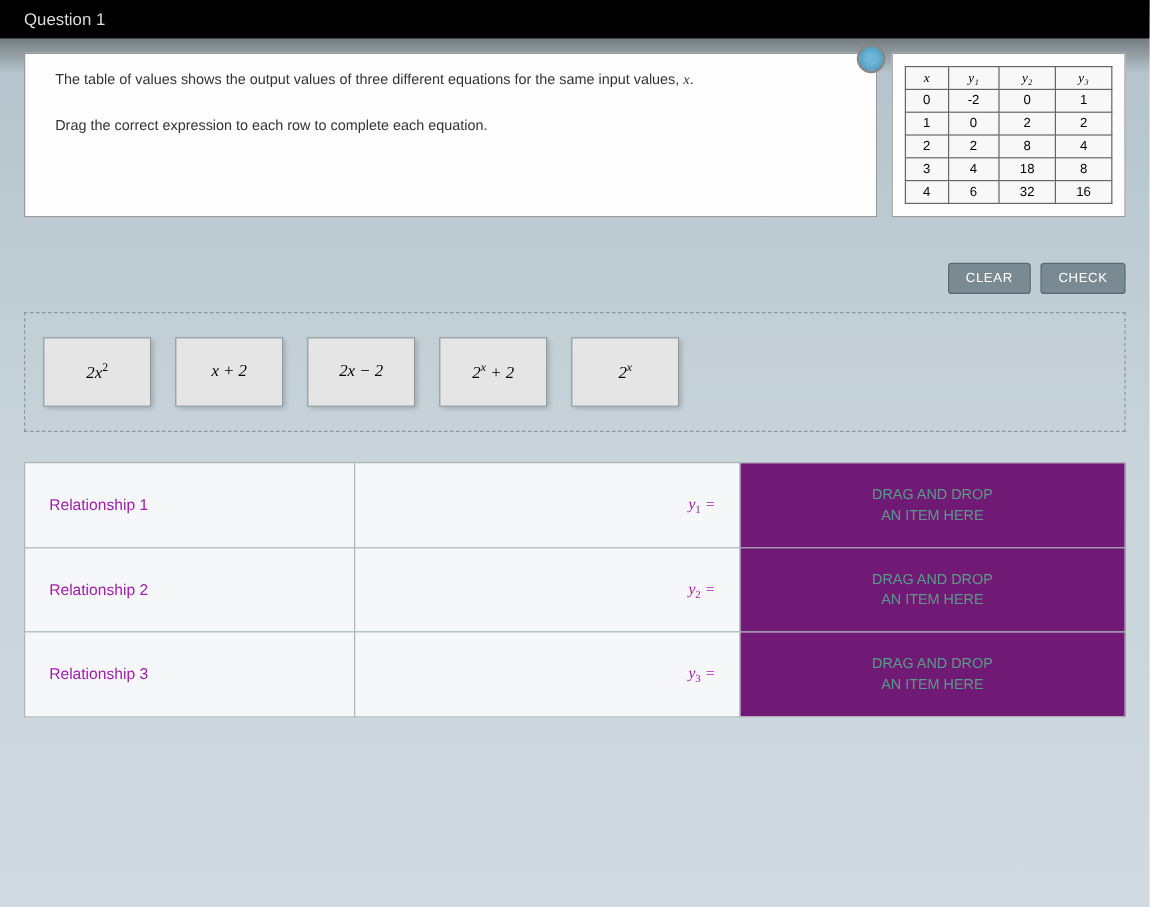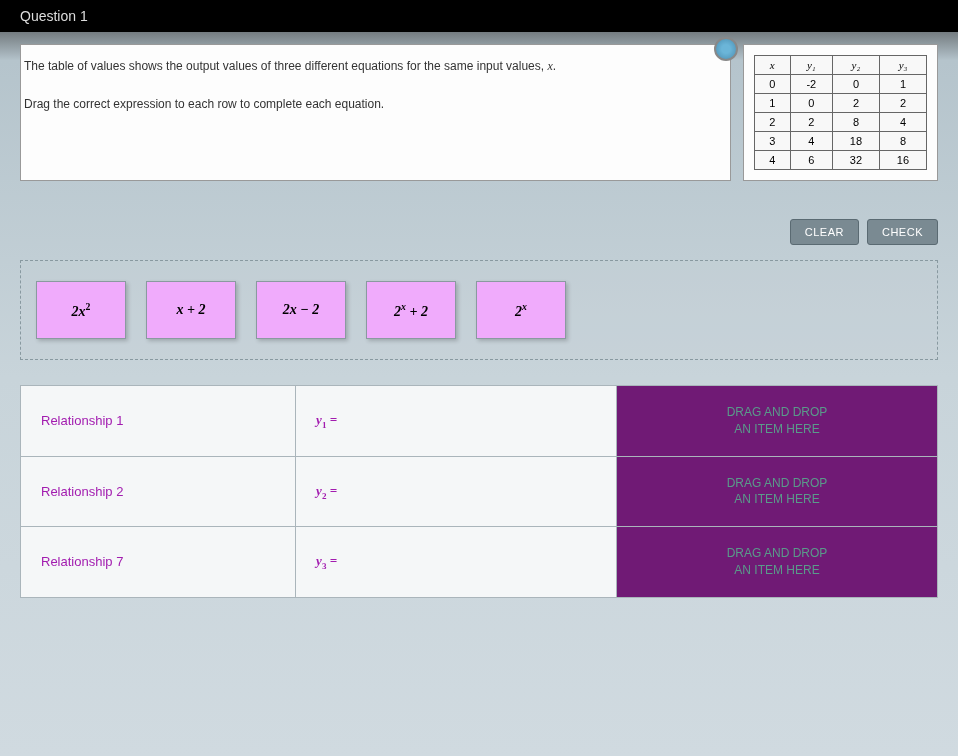--- a/index.html
+++ b/index.html
@@ -25,21 +25,21 @@
       padding: 12px 20px;
     }
     .top-row {
       display: flex;
       gap: 12px;
       margin-bottom: 20px;
     }
     .instruction-box {
       background: #fdfdfd;
       border: 1px solid #999;
-      padding: 12px 3px;
+      padding: 12px 25px;
       flex: 1;
       font-size: 12px;
       color: #333;
       line-height: 1.6;
       position: relative;
     }
     .audio-btn {
       position: absolute;
       top: -8px;
       right: -8px;
@@ -90,52 +90,50 @@
     }
     .tiles-container {
       border: 1px dashed #8899a0;
       background: rgba(200,210,215,0.3);
       padding: 20px 15px;
       display: flex;
       gap: 20px;
       margin-bottom: 25px;
     }
     .tile {
-      background: #f0abfc;
+      background: #e5e5e5;
       border: 1px solid #8a9aa0;
       box-shadow: 2px 2px 4px rgba(0,0,0,0.2);
       width: 90px;
       height: 58px;
       display: flex;
       align-items: center;
       justify-content: center;
       font-family: 'Times New Roman', serif;
       font-size: 14px;
       font-style: italic;
       cursor: grab;
-      font-weight: bold;
     }
     .answer-table {
       width: 100%;
       border-collapse: collapse;
       background: #f5f7f8;
     }
     .answer-table td {
       border: 1px solid #aab5bb;
       padding: 18px 20px;
       font-size: 13px;
       color: #a21caf;
     }
     .answer-table td.rel-col { width: 30%; }
     .answer-table td.eq-col {
       width: 35%;
       font-family: 'Times New Roman', serif;
       font-style: italic;
-      text-align: left;
-      font-weight: bold;
+      text-align: right;
     }
     .answer-table td.drop-col {
       width: 35%;
       background: #701a75;
       text-align: center;
       color: #5a9a8a;
       font-size: 12px;
       line-height: 1.4;
     }
     .math { font-family: 'Times New Roman', serif; font-style: italic; }
@@ -240,21 +238,21 @@
     </tr>
     <tr>
       <td class="rel-col">Relationship 2</td>
       <td class="eq-col"><span style="font-style:italic">y</span><sub>2</sub> =</td>
       <td class="drop-col">
         <span>DRAG AND DROP</span><br>
         <span>AN ITEM HERE</span>
       </td>
     </tr>
     <tr>
-      <td class="rel-col">Relationship 7</td>
+      <td class="rel-col">Relationship 3</td>
       <td class="eq-col"><span style="font-style:italic">y</span><sub>3</sub> =</td>
       <td class="drop-col">
         <span>DRAG AND DROP</span><br>
         <span>AN ITEM HERE</span>
       </td>
     </tr>
   </tbody>
     </table>
 
 </div>

